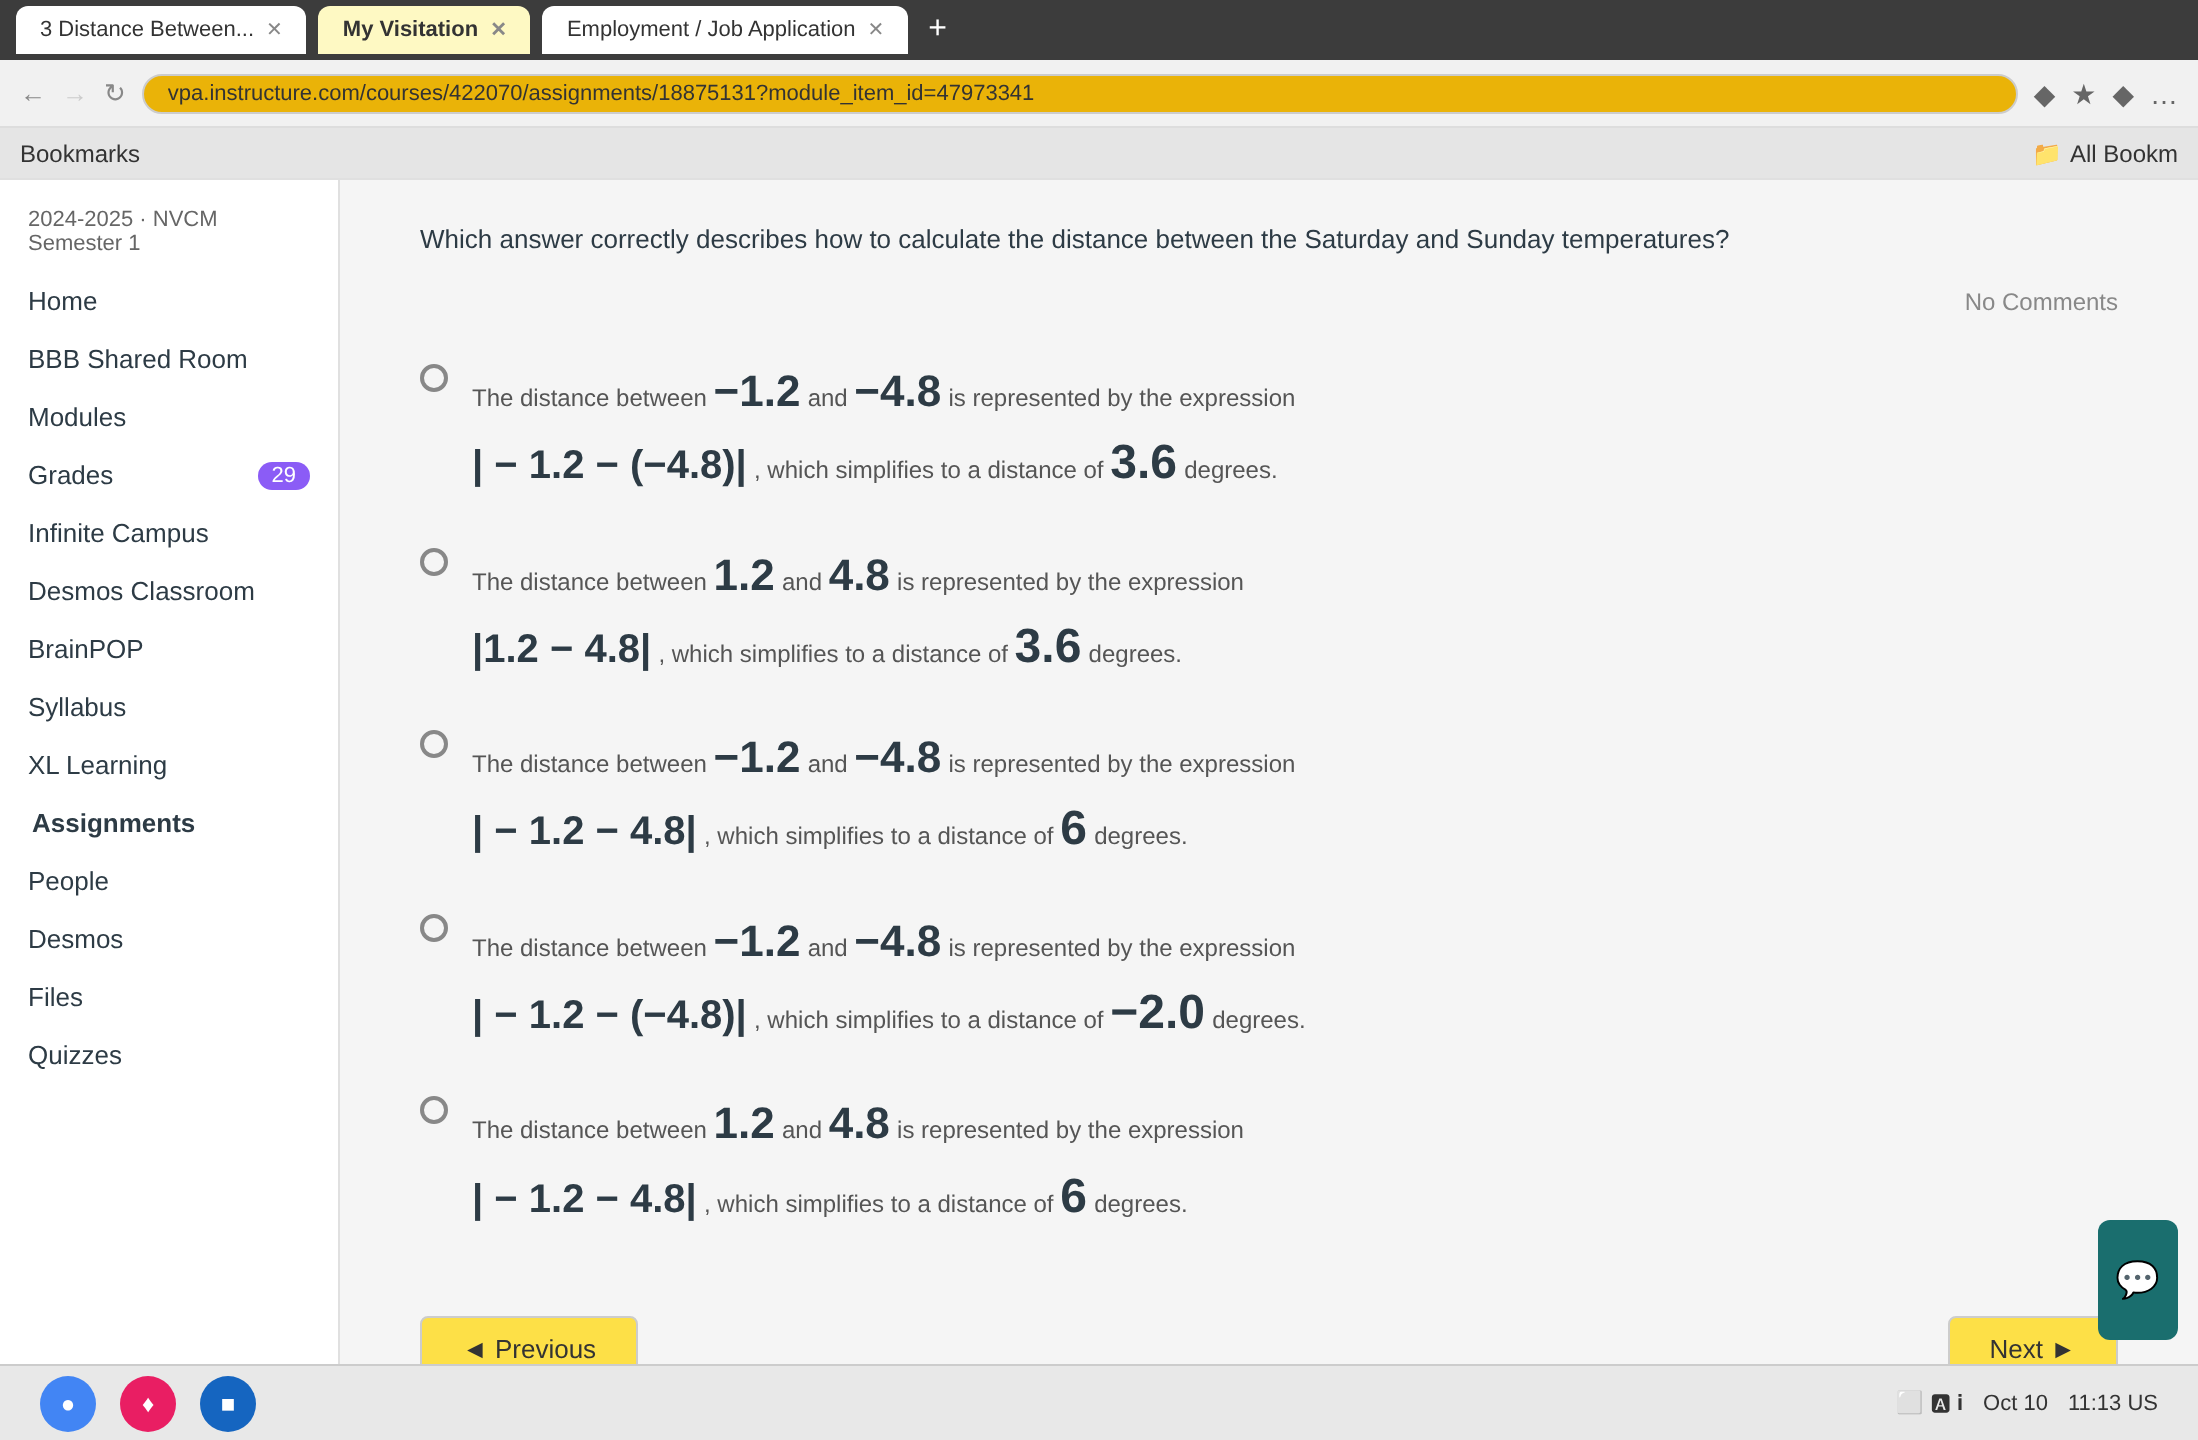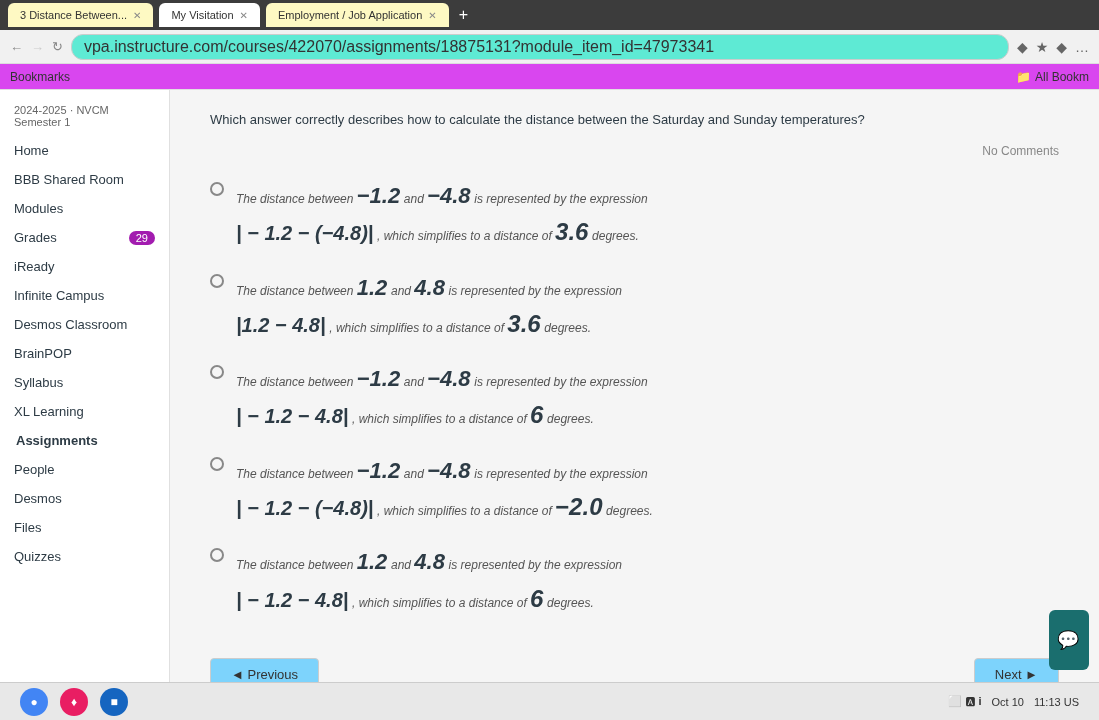--- a/index.html
+++ b/index.html
@@ -8,58 +8,58 @@
     
     .browser-chrome {
       background: #3c3c3c;
       height: 30px;
       display: flex;
       align-items: center;
       padding: 0 8px;
       gap: 6px;
     }
     .tab {
-      background: #fef9c3;
+      background: #ffffff;
       border-radius: 6px 6px 0 0;
       padding: 4px 12px;
       font-size: 11px;
       color: #333;
       display: flex;
       align-items: center;
       gap: 6px;
       height: 24px;
     }
-    .tab.active { background: #ffffff; }
+    .tab.active { background: #fef9c3; font-weight: bold; }
     .tab-close { color: #888; font-size: 10px; cursor: pointer; }
     .tab-new { color: #fff; background: none; border: none; font-size: 16px; padding: 0 4px; cursor: pointer; }
 
     
     .address-bar {
       background: #f1f1f1;
       height: 34px;
       display: flex;
       align-items: center;
       padding: 0 10px;
       gap: 8px;
       border-bottom: 1px solid #ddd;
     }
     .address-input {
       flex: 1;
-      background: #5eead4;
+      background: #eab308;
       border: 1px solid #ccc;
       border-radius: 12px;
       padding: 3px 12px;
-      font-size: 16px;
+      font-size: 11px;
       color: #333;
     }
     .addr-icons { display: flex; gap: 8px; color: #666; font-size: 14px; }
 
     
     .bookmarks-bar {
-      background: #d946ef;
+      background: #e5e5e5;
       height: 26px;
       display: flex;
       align-items: center;
       padding: 0 10px;
       border-bottom: 1px solid #e0e0e0;
       font-size: 12px;
       color: #333;
       justify-content: space-between;
     }
     .bookmarks-right {
@@ -93,21 +93,21 @@
       display: flex;
       align-items: flex-end;
       padding: 7px 14px;
       font-size: 13px;
       color: #2d3b45;
       cursor: pointer;
       justify-content: space-between;
     }
     .sidebar-item.active { font-weight: bold; padding-left: 16px; }
     .badge {
-      background: #a21caf;
+      background: #8b5cf6;
       color: #fff;
       border-radius: 10px;
       padding: 1px 7px;
       font-size: 11px;
     }
 
     
     .content {
       flex: 1;
       background: #f5f5f5;
@@ -151,37 +151,36 @@
       height: 14px;
       border-radius: 50%;
       border: 2px solid #888;
       flex-shrink: 0;
       margin-top: 4px;
     }
     .answer-text {
       font-size: 13px;
       color: #2d3b45;
       line-height: 1.6;
-      font-style: italic;
     }
     .answer-text .small-text {
       font-size: 12px;
       color: #555;
     }
 
     
     .nav-buttons {
       display: flex;
       justify-content: space-between;
       align-items: center;
       margin-top: 30px;
       padding-top: 10px;
     }
     .nav-btn {
-      background: #7dd3fc;
+      background: #fde047;
       border: 1px solid #ccc;
       border-radius: 4px;
       padding: 8px 20px;
       font-size: 13px;
       color: #333;
       cursor: pointer;
     }
 
     
     .taskbar {
@@ -286,23 +285,20 @@
     </div>
     <div class="sidebar-item">
       <span>BBB Shared Room</span>
     </div>
     <div class="sidebar-item">
       <span>Modules</span>
     </div>
     <div class="sidebar-item">
       <span>Grades</span>
       <span class="badge">29</span>
-    </div>
-    <div class="sidebar-item">
-      <span>iReady</span>
     </div>
     <div class="sidebar-item">
       <span>Infinite Campus</span>
     </div>
     <div class="sidebar-item">
       <span>Desmos Classroom</span>
     </div>
     <div class="sidebar-item">
       <span>BrainPOP</span>
     </div>

